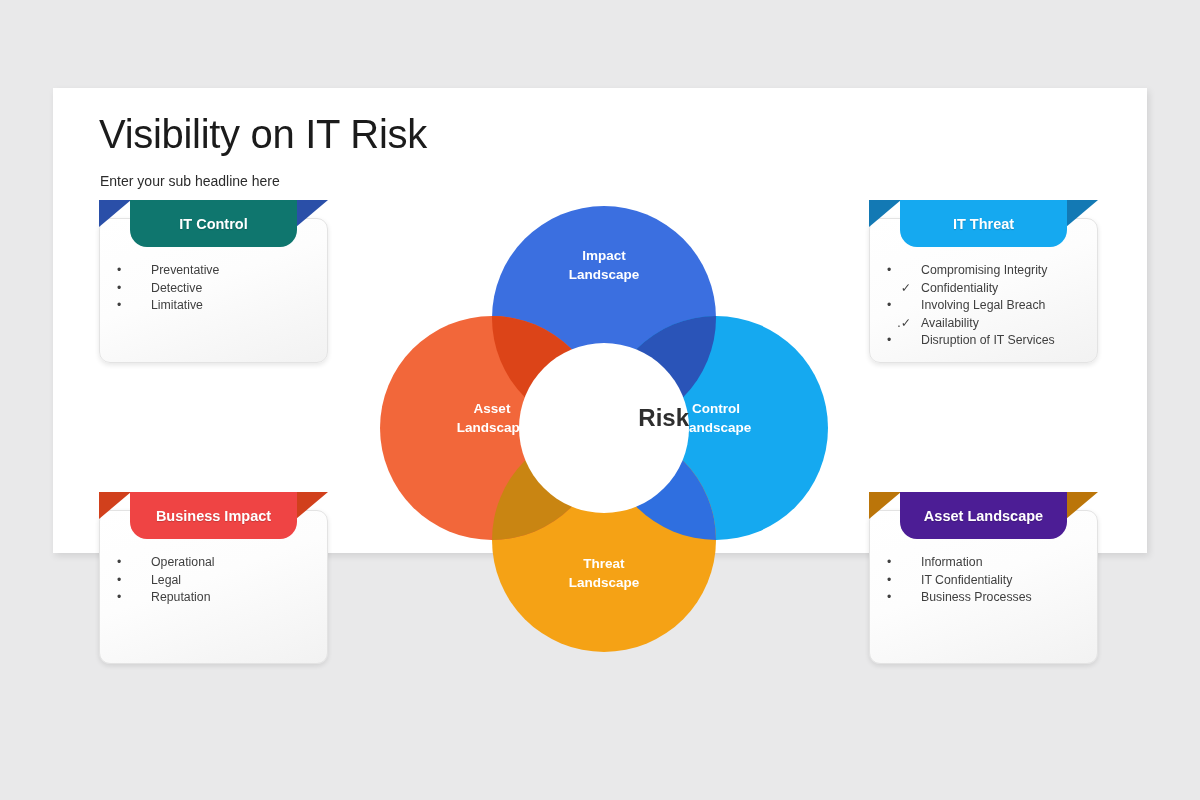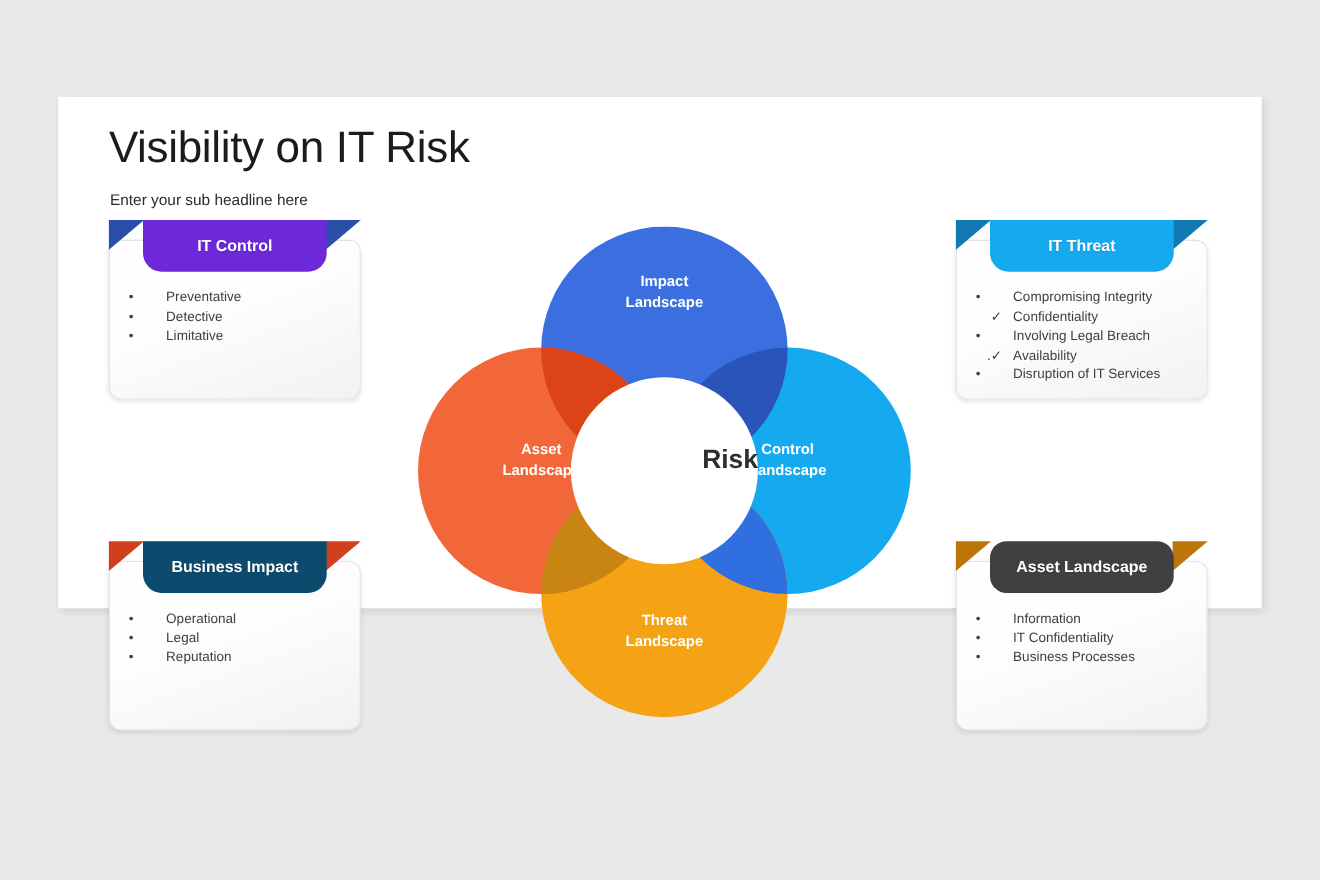--- a/index.html
+++ b/index.html
@@ -149,21 +149,21 @@
 <div id="slide">
 
   <div id="page-title">Visibility on IT Risk</div>
   <div id="page-subtitle">Enter your sub headline here</div>
 
   <div class="card tall" style="left:46px; top:112px;">
     <div class="card-body"></div>
     <div class="ribbon">
       <div class="ribbon-fold fold-l" style="border-left-color:#2a4fa8;"></div>
       <div class="ribbon-fold fold-r" style="border-top-color:#2a4fa8;"></div>
-      <div class="ribbon-banner" style="background:#6d28d9;">
+      <div class="ribbon-banner" style="background:#0f766e;">
         <span class="ribbon-label">IT Control</span>
       </div>
     </div>
     <div class="bullets">
       <div class="b-row">
         <span class="b-mark">•</span>
         <span class="b-text">Preventative</span>
       </div>
       <div class="b-row">
         <span class="b-mark">•</span>
@@ -207,21 +207,21 @@
         <span class="b-text">Disruption of IT Services</span>
       </div>
     </div>
   </div>
 
   <div class="card tall2" style="left:46px; top:404px;">
     <div class="card-body"></div>
     <div class="ribbon">
       <div class="ribbon-fold fold-l" style="border-left-color:#d1401c;"></div>
       <div class="ribbon-fold fold-r" style="border-top-color:#d1401c;"></div>
-      <div class="ribbon-banner" style="background:#0c4a6e;">
+      <div class="ribbon-banner" style="background:#ef4444;">
         <span class="ribbon-label">Business Impact</span>
       </div>
     </div>
     <div class="bullets">
       <div class="b-row">
         <span class="b-mark">•</span>
         <span class="b-text">Operational</span>
       </div>
       <div class="b-row">
         <span class="b-mark">•</span>
@@ -232,21 +232,21 @@
         <span class="b-text">Reputation</span>
       </div>
     </div>
   </div>
 
   <div class="card tall2" style="left:816px; top:404px;">
     <div class="card-body"></div>
     <div class="ribbon">
       <div class="ribbon-fold fold-l" style="border-left-color:#bb7509;"></div>
       <div class="ribbon-fold fold-r" style="border-top-color:#bb7509;"></div>
-      <div class="ribbon-banner" style="background:#404040;border-radius:15px;">
+      <div class="ribbon-banner" style="background:#4c1d95;">
         <span class="ribbon-label">Asset Landscape</span>
       </div>
     </div>
     <div class="bullets">
       <div class="b-row">
         <span class="b-mark">•</span>
         <span class="b-text">Information</span>
       </div>
       <div class="b-row">
         <span class="b-mark">•</span>

